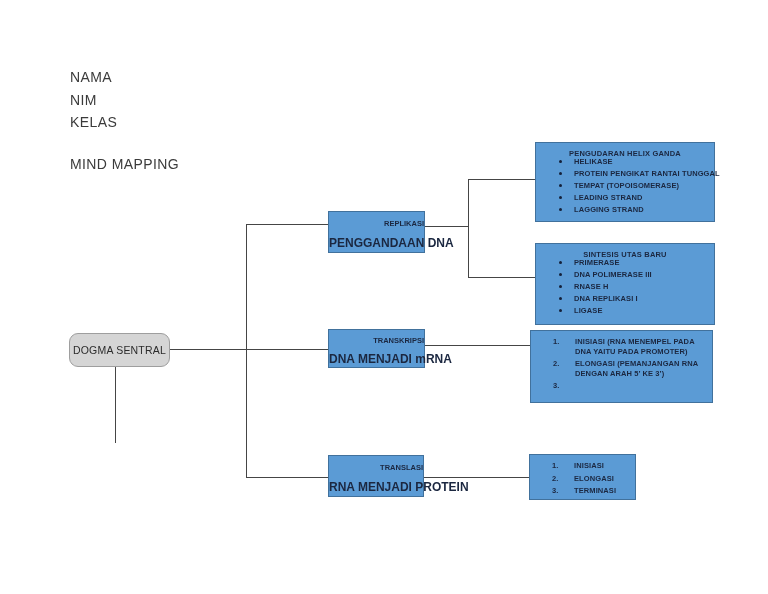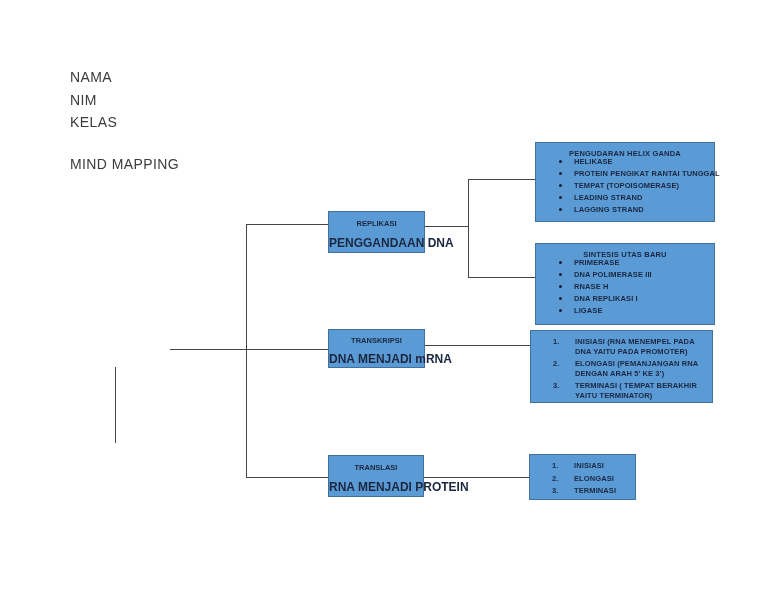--- a/index.html
+++ b/index.html
@@ -29,21 +29,21 @@
   .bullet-text{font-size:7.5px;font-weight:700;white-space:nowrap;letter-spacing:.1px;}
   .num-list{margin-top:6px;}
   .num-row{display:flex;align-items:flex-start;margin:0 6px 3px 22px;line-height:9.5px;}
   .num-label{flex:0 0 22px;font-size:7.5px;font-weight:700;}
   .num-text{font-size:7.5px;font-weight:700;letter-spacing:.1px;}
   
   .midbox{
     position:absolute;background:#5b9bd5;border:1px solid #41719c;box-sizing:border-box;
     color:#1b2740;text-align:center;
   }
-  .midbox .t1{font-size:7.5px;font-weight:700;margin-top:7px;white-space:nowrap;}
+  .midbox .t1{font-size:7.5px;font-weight:700;margin-top:7px;white-space:nowrap;text-align:right;}
   .midbox .t2{font-size:12px;font-weight:700;margin-top:8px;white-space:nowrap;}
   
   #dogma{
     position:absolute;left:69px;top:333px;width:101px;height:34px;
     background:#d5d5d5;border:1px solid #9e9e9e;border-radius:9px;box-sizing:border-box;
     display:flex;align-items:center;justify-content:center;
     font-size:10.5px;color:#2b2b2b;letter-spacing:.2px;
   }
 </style>
 </head>
@@ -61,20 +61,23 @@
   <div class="line h" style="left:246px;top:224px;width:82px"></div>
   <div class="line h" style="left:246px;top:477px;width:82px"></div>
   <div class="line v" style="left:115px;top:367px;height:76px"></div>
   <div class="line h" style="left:425px;top:226px;width:43px"></div>
   <div class="line v" style="left:468px;top:179px;height:99px"></div>
   <div class="line h" style="left:468px;top:179px;width:67px"></div>
   <div class="line h" style="left:468px;top:277px;width:67px"></div>
   <div class="line h" style="left:425px;top:345px;width:105px"></div>
   <div class="line h" style="left:424px;top:477px;width:105px"></div>
 
+  <div id="dogma">
+    <span>DOGMA SENTRAL</span>
+  </div>
 
 
   <div class="midbox" style="left:328px;top:211px;width:97px;height:42px">
     <div class="t1">REPLIKASI</div>
     <div class="t2">PENGGANDAAN DNA</div>
   </div>
   <div class="midbox" style="left:328px;top:329px;width:97px;height:39px">
     <div class="t1" style="margin-top:6px">TRANSKRIPSI</div>
     <div class="t2" style="margin-top:7px">DNA MENJADI mRNA</div>
   </div>
@@ -140,21 +143,20 @@
       <div class="num-row">
           <span class="num-label">1.</span>
           <span class="num-text">INISIASI (RNA MENEMPEL PADA DNA YAITU PADA PROMOTER)</span>
         </div>
       <div class="num-row">
           <span class="num-label">2.</span>
           <span class="num-text">ELONGASI (PEMANJANGAN RNA DENGAN ARAH 5’ KE 3’)</span>
         </div>
       <div class="num-row">
           <span class="num-label">3.</span>
-          <span class="num-text">TERMINASI ( TEMPAT BERAKHIR YAITU TERMINATOR)</span>
         </div>
     </div>
   </div>
 
   <div class="bluebox" style="left:529px;top:454px;width:107px;height:46px">
     <div class="num-list">
       <div class="num-row">
           <span class="num-label">1.</span>
           <span class="num-text">INISIASI</span>
         </div>

